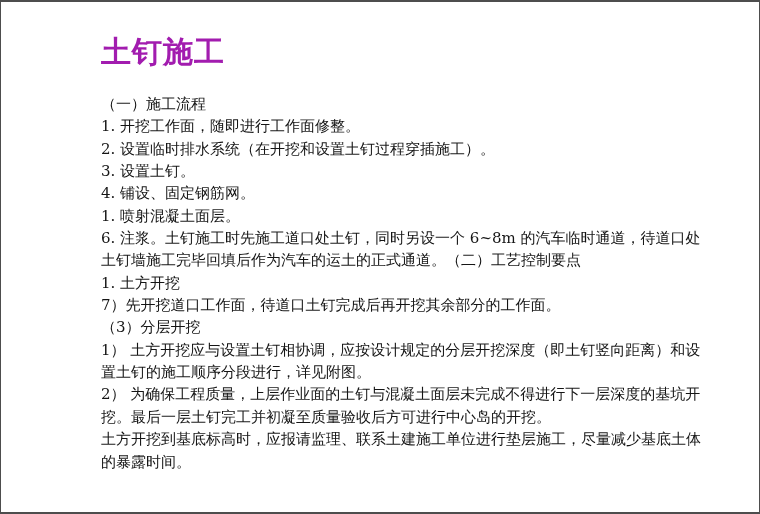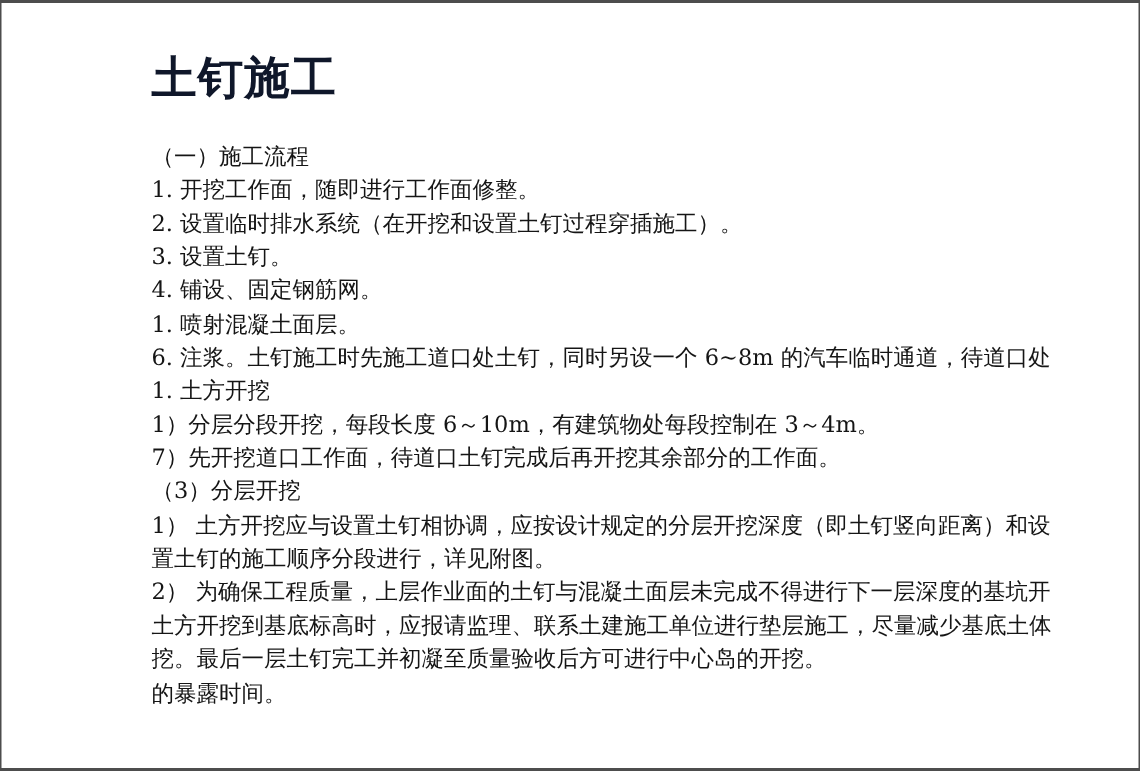--- a/index.html
+++ b/index.html
@@ -19,21 +19,21 @@
     border-top-width: 2px;
     border-bottom-width: 2px;
   }
   .doc-title {
     position: absolute;
     left: 100px;
     top: 30px;
     font-size: 30px;
     font-weight: bold;
     letter-spacing: 1px;
-    color: #0f172a;
+    color: #a21caf;
     white-space: nowrap;
   }
   .doc-body {
     position: absolute;
     left: 100px;
     top: 91px;
     width: 566px;
     font-size: 15px;
     line-height: 22.35px;
     color: #151515;
@@ -49,24 +49,24 @@
 <div class="page">
   <h1 class="doc-title">土钉施工</h1>
   <div class="doc-body">
     <div class="text-line">（一）施工流程</div>
     <div class="text-line">1. 开挖工作面，随即进行工作面修整。</div>
     <div class="text-line">2. 设置临时排水系统（在开挖和设置土钉过程穿插施工）。</div>
     <div class="text-line">3. 设置土钉。</div>
     <div class="text-line">4. 铺设、固定钢筋网。</div>
     <div class="text-line">1. 喷射混凝土面层。</div>
     <div class="text-line">6. 注浆。土钉施工时先施工道口处土钉，同时另设一个 6~8m 的汽车临时通道，待道口处</div>
+    <div class="text-line">土钉墙施工完毕回填后作为汽车的运土的正式通道。（二）工艺控制要点</div>
     <div class="text-line">1. 土方开挖</div>
-    <div class="text-line">1）分层分段开挖，每段长度 6～10m，有建筑物处每段控制在 3～4m。</div>
     <div class="text-line">7）先开挖道口工作面，待道口土钉完成后再开挖其余部分的工作面。</div>
     <div class="text-line">（3）分层开挖</div>
     <div class="text-line">1） 土方开挖应与设置土钉相协调，应按设计规定的分层开挖深度（即土钉竖向距离）和设</div>
     <div class="text-line">置土钉的施工顺序分段进行，详见附图。</div>
     <div class="text-line">2） 为确保工程质量，上层作业面的土钉与混凝土面层未完成不得进行下一层深度的基坑开</div>
+    <div class="text-line">挖。最后一层土钉完工并初凝至质量验收后方可进行中心岛的开挖。</div>
     <div class="text-line">土方开挖到基底标高时，应报请监理、联系土建施工单位进行垫层施工，尽量减少基底土体</div>
-    <div class="text-line">挖。最后一层土钉完工并初凝至质量验收后方可进行中心岛的开挖。</div>
     <div class="text-line">的暴露时间。</div>
   </div>
 </div>
 
 </body></html>

